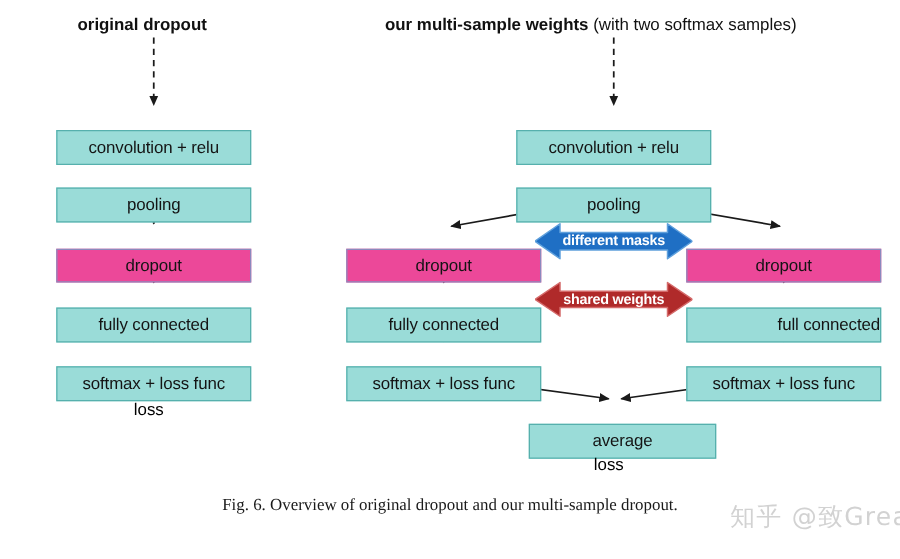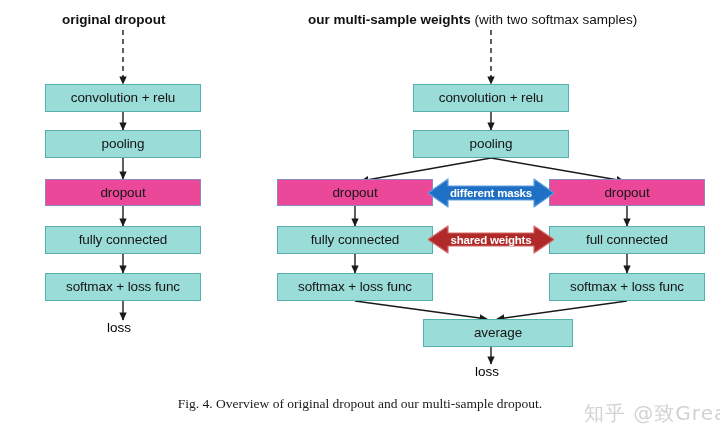--- a/index.html
+++ b/index.html
@@ -27,20 +27,21 @@
     align-items: center;
     justify-content: center;
     font-size: 13.5px;
     line-height: 1;
     letter-spacing: -0.1px;
     color: #141414;
     background: #9adcd8;
     border: 1px solid #4aa8a6;
     white-space: nowrap;
     z-index: 3;
+    margin-top: 20px;
   }
   .node.teal {
     background: #9adcd8;
     border-color: #56b0ad;
   }
   .node.purple {
     background: #ec4899;
     border-color: #8b89bd;
     font-weight: normal;
     text-align: center;
@@ -196,21 +197,21 @@
   <div class="node teal" style="left:277px; top:226px; width:156px; height:28px;">
     <span>fully connected</span>
   </div>
   <div class="node teal" style="left:277px; top:273px; width:156px; height:28px;">
     <span>softmax + loss func</span>
   </div>
 
   <div class="node purple" style="left:549px; top:179px; width:156px; height:27px;">
     <span>dropout</span>
   </div>
-  <div class="node teal" style="left:549px; top:226px; width:156px; height:28px;">
+  <div class="node teal" style="left:549px; top:226px; width:156px; height:28px;justify-content:flex-end;">
     <span>full connected</span>
   </div>
   <div class="node teal" style="left:549px; top:273px; width:156px; height:28px;">
     <span>softmax + loss func</span>
   </div>
 
   <div class="node teal" style="left:423px; top:319px; width:150px; height:28px;">
     <span>average</span>
   </div>
 
@@ -223,17 +224,17 @@
     <span class="dbl-text">different masks</span>
   </div>
 
   <div class="dbl" style="left:428px; top:223px; width:126px; height:33px;">
     <svg width="126" height="33" viewBox="0 0 126 33" xmlns="http://www.w3.org/2000/svg">
       <polygon points="0,16.5 20,3 20,10 106,10 106,3 126,16.5 106,30 106,23 20,23 20,30" fill="#b02a2a" stroke="#d46a6a" stroke-width="1.2" stroke-linejoin="round"></polygon>
     </svg>
     <span class="dbl-text">shared weights</span>
   </div>
 
-  <div id="caption">Fig. 4.   Overview of original dropout and our multi-sample dropout.</div>
+  <div id="caption">Fig. 6.   Overview of original dropout and our multi-sample dropout.</div>
 
   <div id="watermark">知乎 @致Great</div>
 
 </div>
 
 </body></html>

